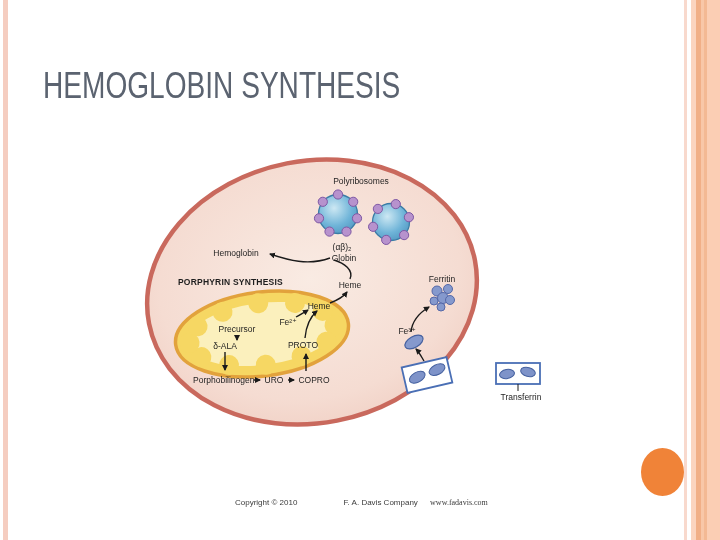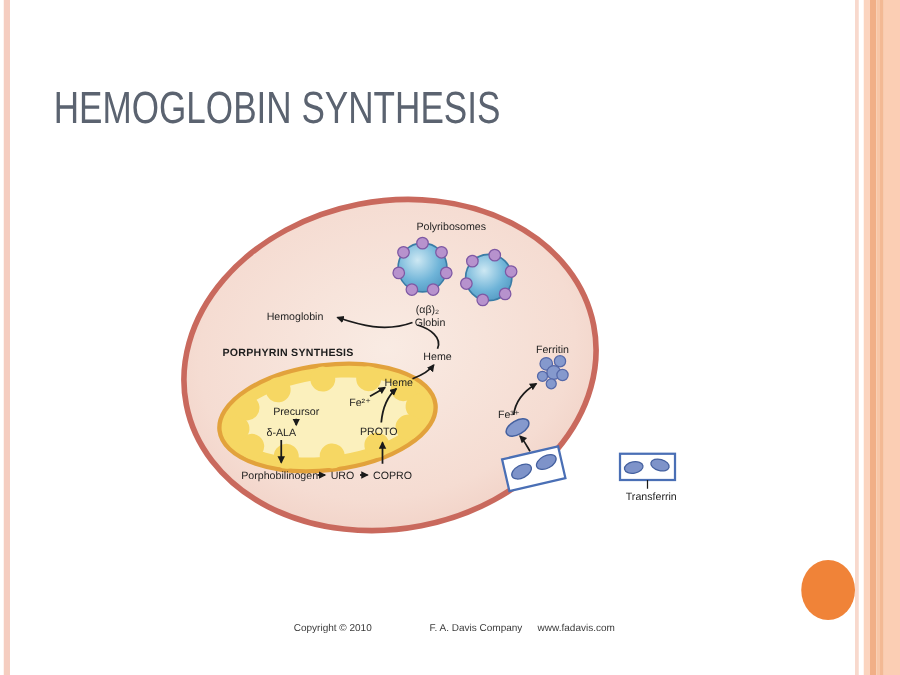--- a/index.html
+++ b/index.html
@@ -8,21 +8,21 @@
   .stripe{position:absolute;top:0;height:540px;}
   #slide-title{position:absolute;left:43px;top:68px;font-size:36px;line-height:1.0;
        color:#5b6370;letter-spacing:0px;white-space:nowrap;
        transform:scaleX(0.78);transform-origin:0 0;font-weight:400;}
   #accent-circle{position:absolute;left:641px;top:448px;width:43px;height:48px;
        border-radius:50%;}
   #footer{position:absolute;left:235px;top:498px;font-size:8px;color:#3b3b3b;
        white-space:nowrap;}
   #footer span{display:inline-block;}
   #footer .seg2{margin-left:12px;padding-left:32px;}
-  #footer .seg3{margin-left:10px;}
+  #footer .seg3{margin-left:10px;font-family:Liberation Serif, serif;}
   svg text{font-family:"Liberation Sans","DejaVu Sans",sans-serif;font-size:8.5px;fill:#1e1e1e;}
   svg text.bold{font-weight:bold;letter-spacing:.2px;}
 </style>
 </head>
 <body>
 
 <div class="stripe" style="left:3px;width:5px;background:#f5cdc0;"></div>
 <div class="stripe" style="left:684px;width:3px;background:#f8d9cd;"></div>
 <div class="stripe" style="left:691px;width:5px;background:#fbd4bf;"></div>
 <div class="stripe" style="left:696px;width:5px;background:#f1af87;"></div>

